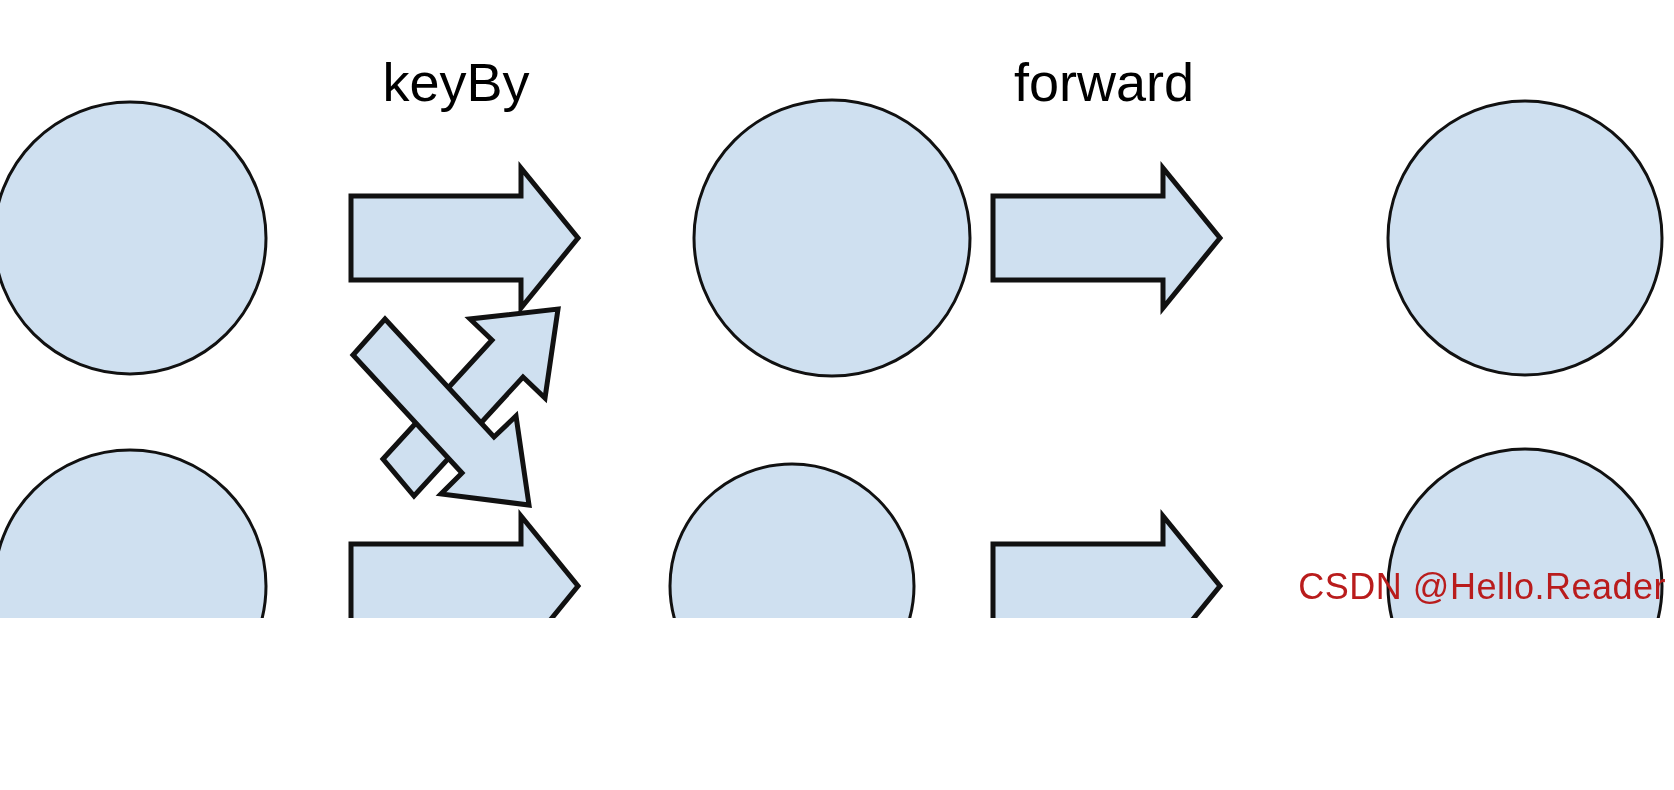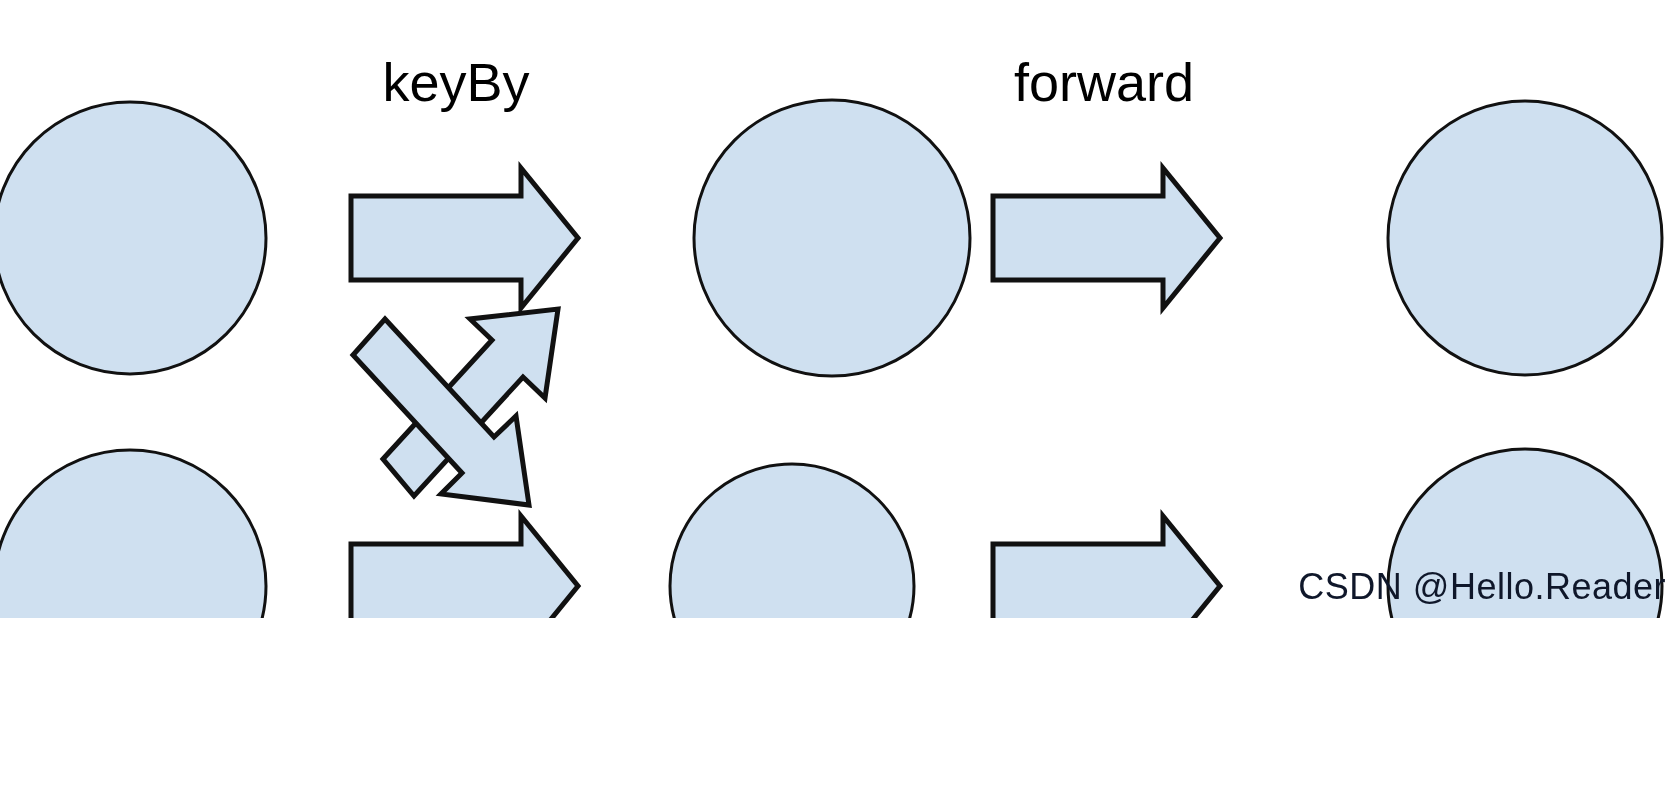--- a/index.html
+++ b/index.html
@@ -41,21 +41,21 @@
     fill: #000000;
     text-anchor: middle;
     dominant-baseline: alphabetic;
   }
   .watermark-text {
     position: absolute;
     right: 8px;
     bottom: 10px;
     font-family: "Liberation Sans", sans-serif;
     font-size: 36px;
-    color: #0f172a;
+    color: #b91c1c;
     letter-spacing: 0.5px;
     white-space: nowrap;
     user-select: none;
   }
 </style>
 </head>
 <body>
 
 <div id="canvas">
 

